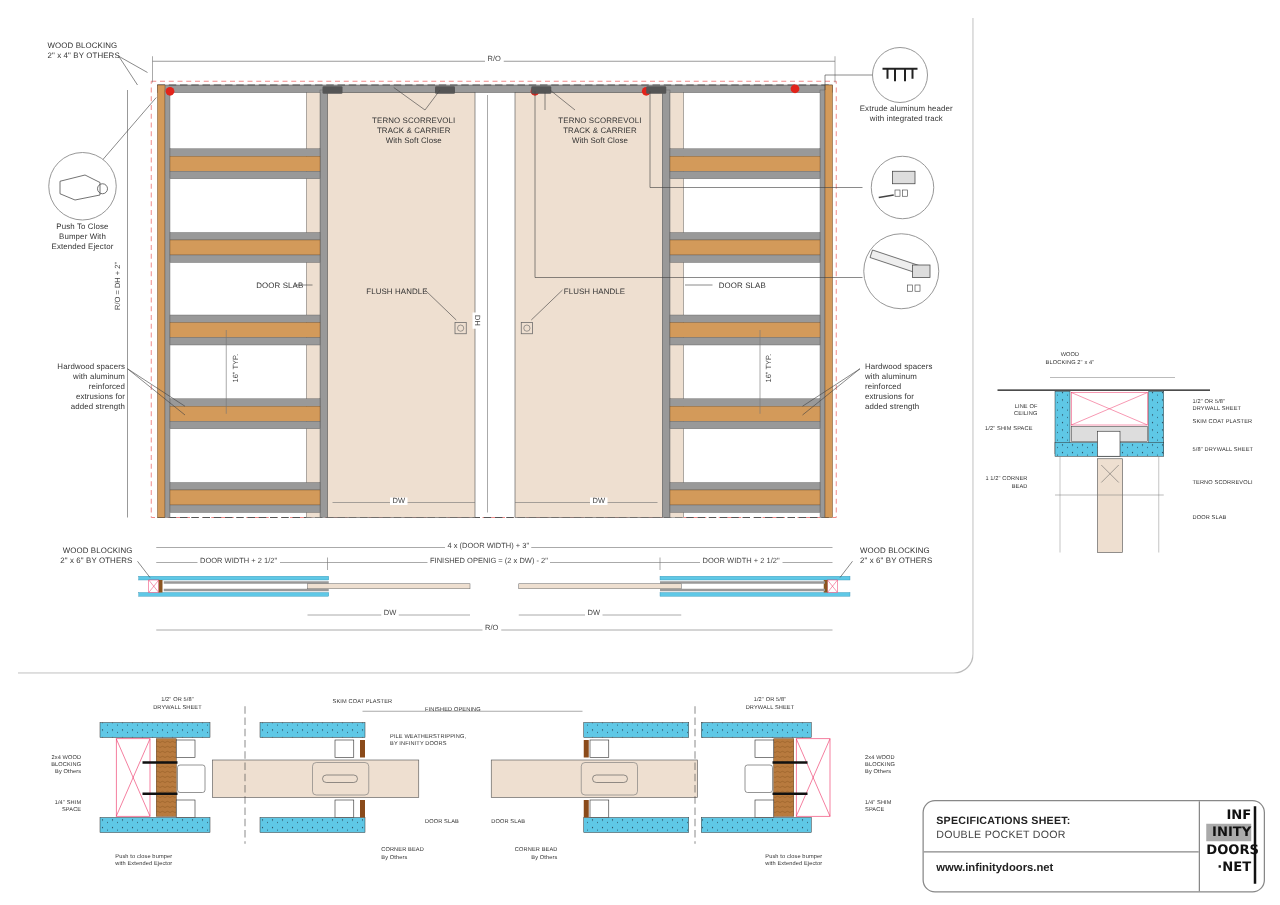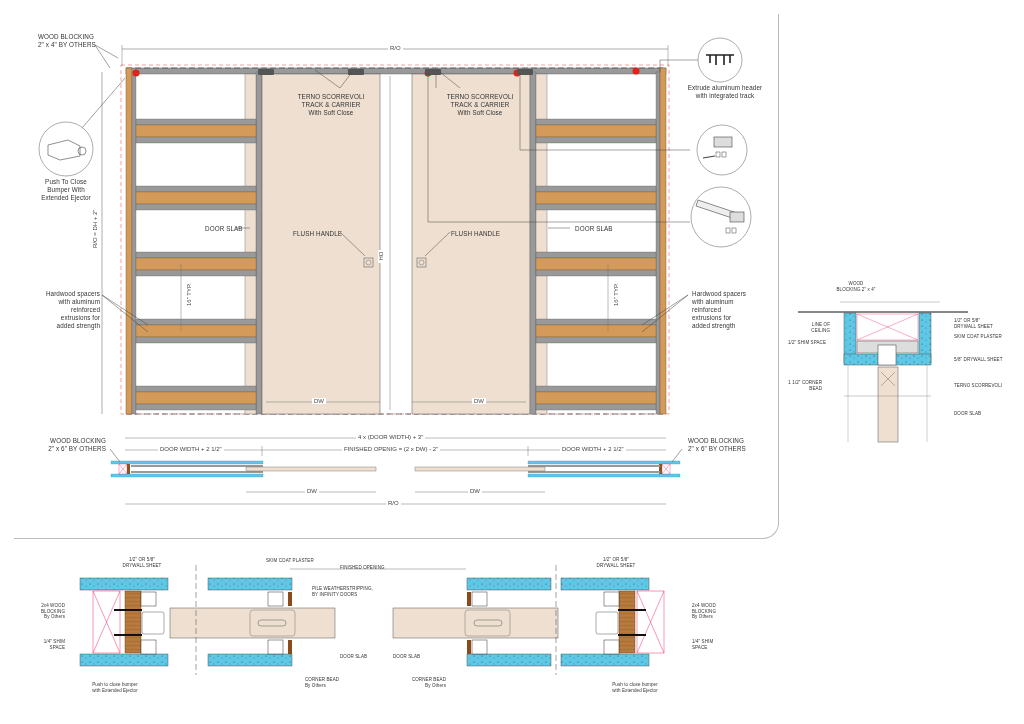--- a/index.html
+++ b/index.html
@@ -350,13 +350,26 @@
   <div class="lbl sm c" style="left:586px;top:557px;width:60px;"><span style="white-space:pre;">1/2" OR 5/8"
 DRYWALL SHEET</span></div>
   <div class="lbl sm" style="left:692px;top:603px;"><span style="white-space:pre;">2x4 WOOD
 BLOCKING
 By Others</span></div>
   <div class="lbl sm" style="left:692px;top:639px;"><span style="white-space:pre;">1/4" SHIM
 SPACE</span></div>
   <div class="lbl sm c" style="left:600px;top:682px;width:70px;"><span style="white-space:pre;">Push to close bumper
 with Extended Ejector</span></div>
 
+  <div class="title-block">
+    <div class="tb-title">SPECIFICATIONS SHEET:</div>
+    <div class="tb-sub">DOUBLE POCKET DOOR</div>
+    <div class="tb-div"></div>
+    <div class="tb-url">www.infinitydoors.net</div>
+    <div class="tb-vdiv"></div>
+    <div class="tb-logo">
+      <span>INF</span>
+      <span class="hl">INITY</span>
+      <span>DOORS</span>
+      <span>·NET</span>
+    </div>
+  </div>
 </div>
 
 </body></html>

